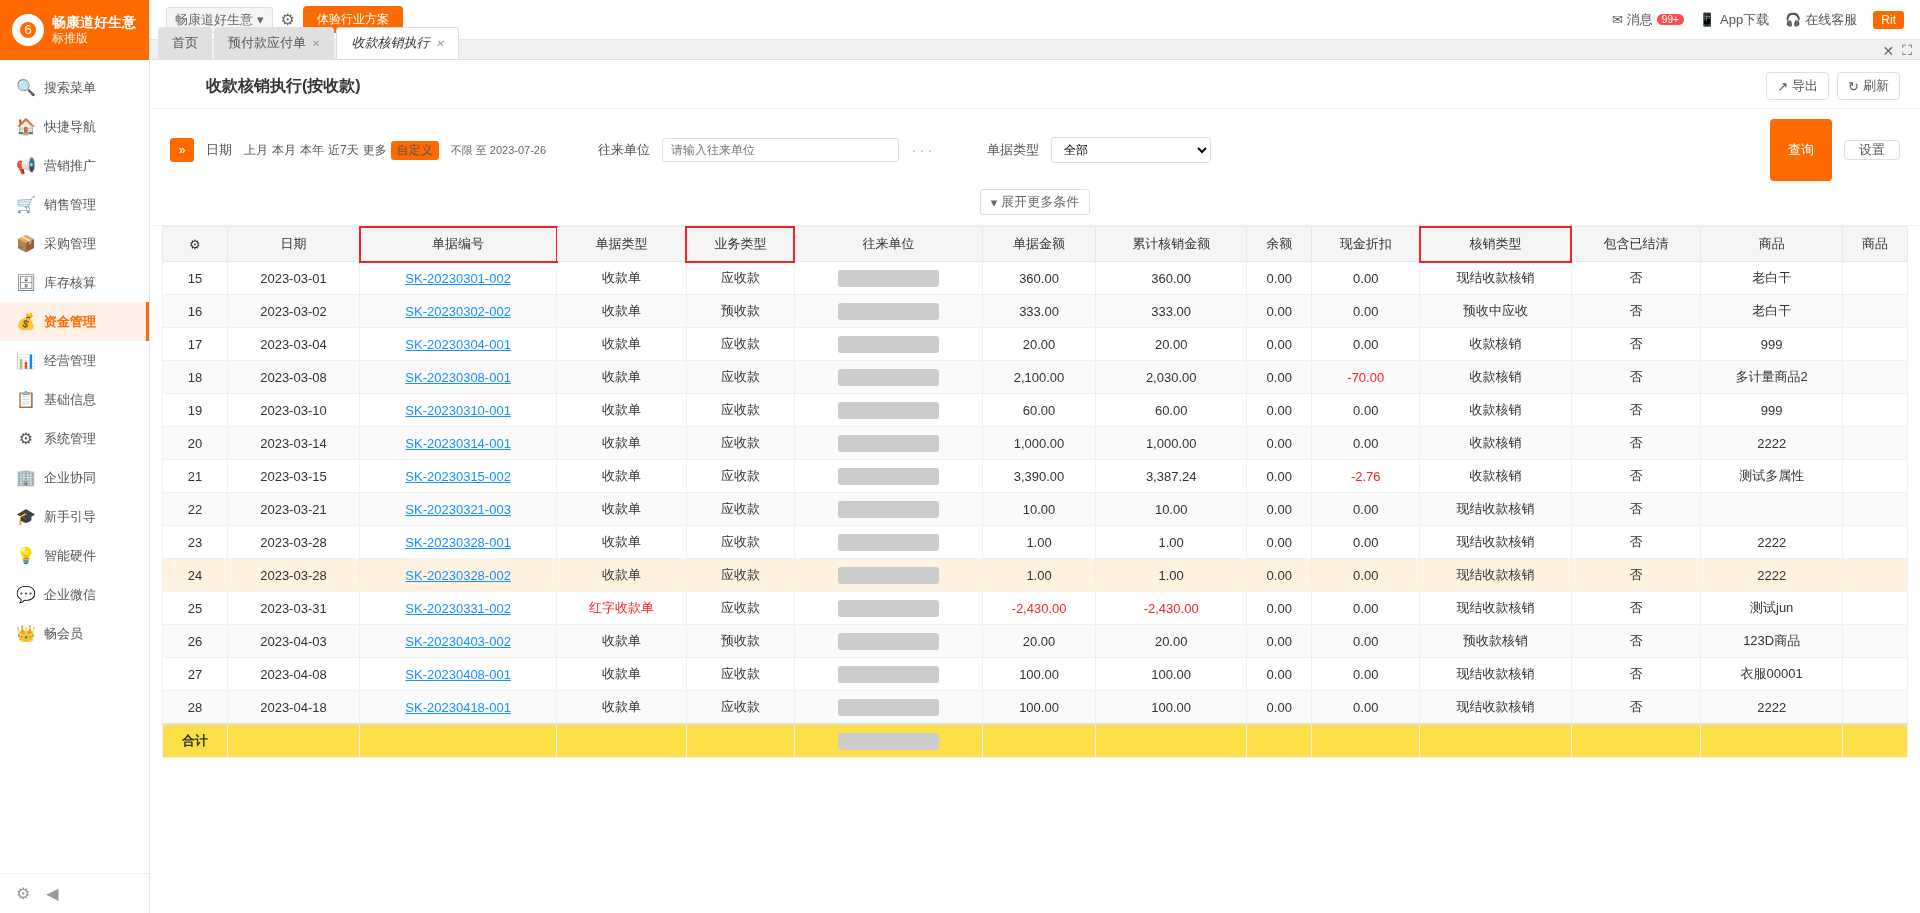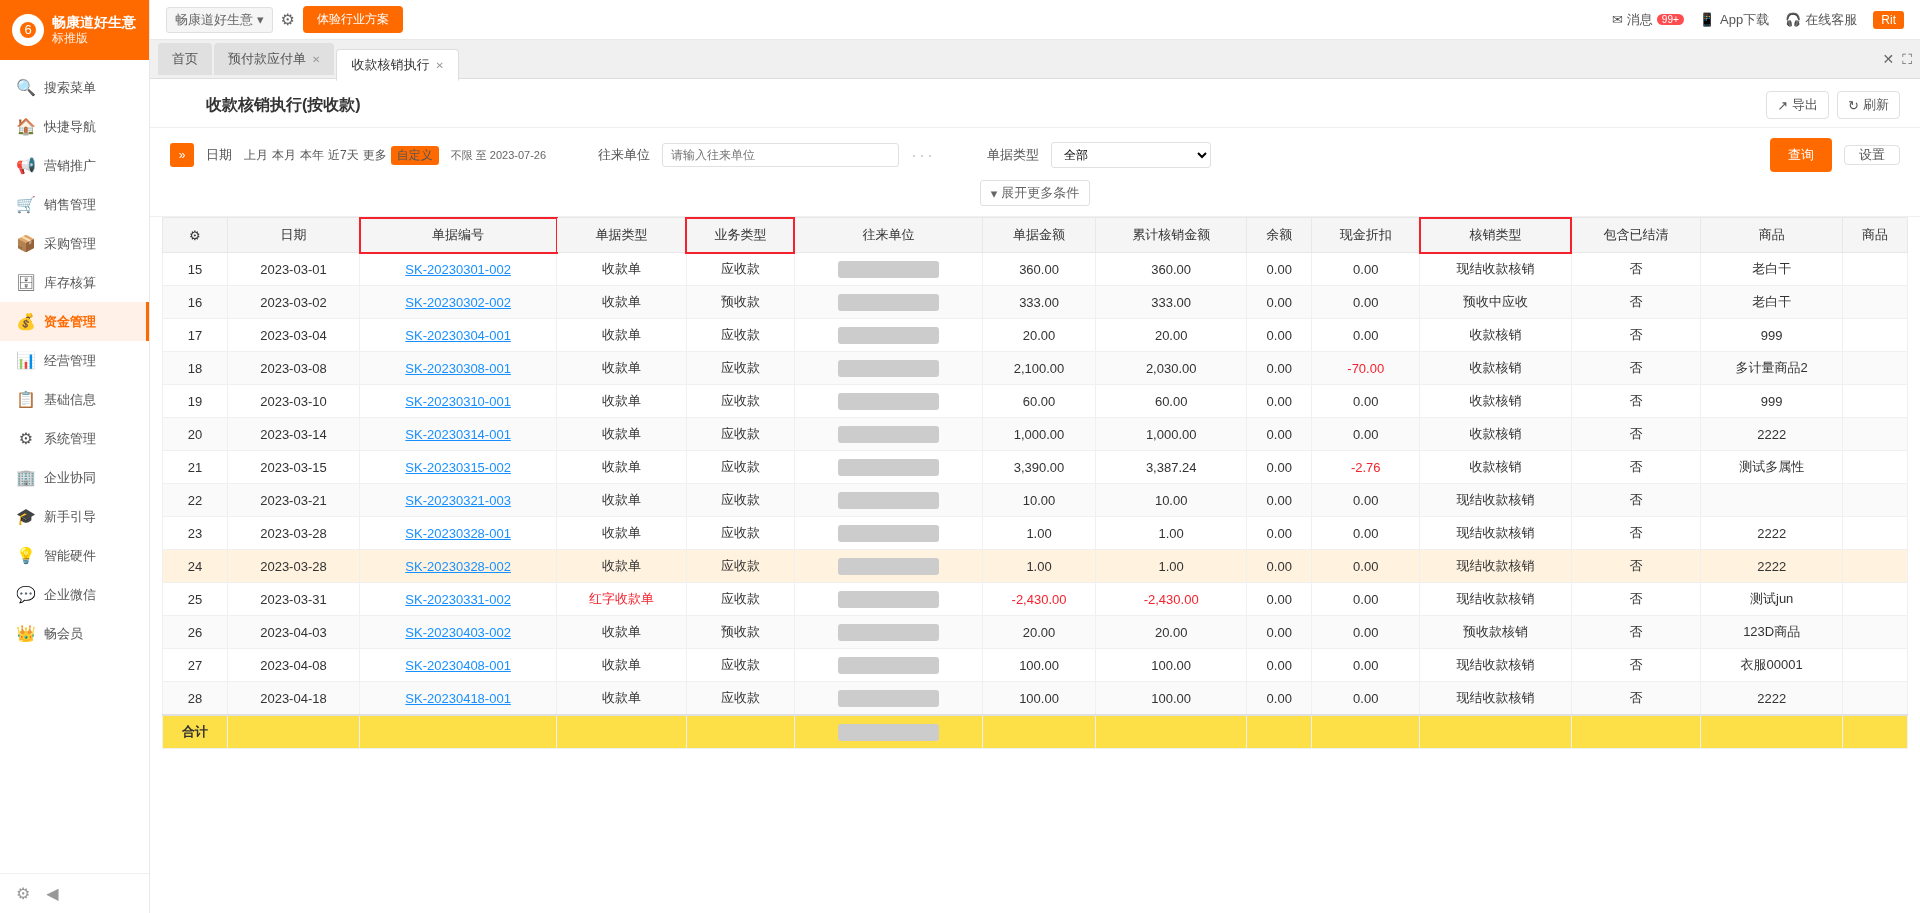--- a/index.html
+++ b/index.html
@@ -27,23 +27,23 @@
     .topbar { height: 40px; background: #fff; border-bottom: 1px solid #e8e8e8; display: flex; align-items: center; padding: 0 16px; gap: 16px; }
     .topbar-left { display: flex; align-items: center; gap: 8px; flex: 1; }
     .topbar-dropdown { display: flex; align-items: center; gap: 4px; background: #f5f5f5; border: 1px solid #e0e0e0; padding: 3px 8px; border-radius: 3px; cursor: pointer; font-size: 12px; color: #666; }
     .topbar-gear { cursor: pointer; color: #666; font-size: 16px; }
     .topbar-btn { background: #ff6a00; color: #fff; border: none; padding: 5px 14px; border-radius: 4px; cursor: pointer; font-size: 12px; }
     .topbar-right { display: flex; align-items: center; gap: 16px; }
     .topbar-right .item { display: flex; align-items: center; gap: 4px; cursor: pointer; color: #555; font-size: 12px; }
     .badge { background: #ff4d4f; color: #fff; border-radius: 10px; padding: 0 5px; font-size: 10px; min-width: 18px; text-align: center; }
 
     
-    .tabs { display: flex; align-items: center; background: #f0f0f0; border-bottom: 1px solid #ddd; padding: 0 8px; height: 39px; }
+    .tabs { display: flex; align-items: flex-end; background: #f0f0f0; border-bottom: 1px solid #ddd; padding: 0 8px; height: 20px; }
     .tab { display: flex; align-items: center; gap: 6px; padding: 6px 14px; cursor: pointer; font-size: 13px; border-radius: 4px 4px 0 0; color: #555; background: #e0e0e0; margin-right: 2px; height: 32px; }
-    .tab.active { background: #fff; color: #333; font-weight: 500; border: 1px solid #ddd; border-bottom: 1px solid #fff; position: relative; top: 6px; }
+    .tab.active { background: #fff; color: #333; font-weight: 500; border: 1px solid #ddd; border-bottom: 1px solid #fff; position: relative; top: 0; font-style: italic; }
     .tab .close { font-size: 10px; color: #999; cursor: pointer; }
     .tabs-right { margin-left: auto; display: flex; align-items: center; gap: 8px; }
     .tabs-right .icon { font-size: 14px; cursor: pointer; color: #666; }
 
     
     .page { flex: 1; overflow: hidden; background: #fff; display: flex; flex-direction: column; }
     .page-header { padding: 12px 20px 8px; border-bottom: 1px solid #f0f0f0; display: flex; align-items: center; justify-content: space-between; }
     .page-title { font-size: 16px; font-weight: bold; color: #333; padding-left: 36px; }
     .page-header-right { display: flex; gap: 8px; }
     .header-btn { display: flex; align-items: center; gap: 4px; padding: 4px 10px; border: 1px solid #e0e0e0; border-radius: 4px; cursor: pointer; font-size: 12px; color: #555; background: #fff; }
@@ -54,21 +54,21 @@
     .filter-toggle { background: #ff6a00; color: #fff; border: none; width: 24px; height: 24px; border-radius: 3px; cursor: pointer; font-size: 12px; display: flex; align-items: center; justify-content: center; }
     .filter-label { color: #555; font-size: 13px; font-weight: 500; white-space: nowrap; }
     .filter-date-btns { display: flex; gap: 4px; align-items: center; }
     .filter-date-btns span { font-size: 12px; color: #555; cursor: pointer; }
     .filter-custom { background: #ff6a00; color: #fff; padding: 1px 6px; border-radius: 3px; font-size: 11px; cursor: pointer; }
     .filter-date-range { font-size: 11px; color: #666; }
     .filter-input { border: 1px solid #e0e0e0; border-radius: 3px; padding: 4px 8px; font-size: 12px; width: 237px; }
     .filter-select { border: 1px solid #e0e0e0; border-radius: 3px; padding: 4px 8px; font-size: 12px; width: 160px; background: #fff; }
     .filter-dots { color: #ccc; font-size: 18px; letter-spacing: 2px; }
     .expand-btn { display: flex; align-items: center; gap: 4px; color: #666; font-size: 12px; cursor: pointer; border: 1px solid #e0e0e0; padding: 3px 10px; border-radius: 3px; background: #fff; }
-    .query-btn { background: #ff6a00; color: #fff; border: none; padding: 8px 18px; border-radius: 4px; cursor: pointer; font-size: 13px; }
+    .query-btn { background: #ff6a00; color: #fff; border: none; padding: 22px 18px; border-radius: 4px; cursor: pointer; font-size: 13px; }
     .set-btn { background: #fff; color: #555; border: 1px solid #e0e0e0; padding: 0 14px; border-radius: 4px; cursor: pointer; font-size: 13px; }
 
     
     .table-container { flex: 1; overflow: auto; padding: 0 12px; position: relative; }
     table { width: 100%; border-collapse: collapse; font-size: 12px; }
     thead tr th { background: #f5f5f5; border: 1px solid #e8e8e8; padding: 8px 6px; text-align: center; color: #333; font-weight: 500; white-space: nowrap; position: sticky; top: 0; z-index: 2; }
     tbody tr td { border: 1px solid #f0f0f0; padding: 7px 6px; text-align: center; color: #333; white-space: nowrap; }
     tbody tr:nth-child(even) { background: #fafafa; }
     tbody tr.highlighted { background: #fff3e0; }
     tbody tr.total-row td { background: #fde047; font-weight: bold; border-top: 2px solid #e0e0e0; }

